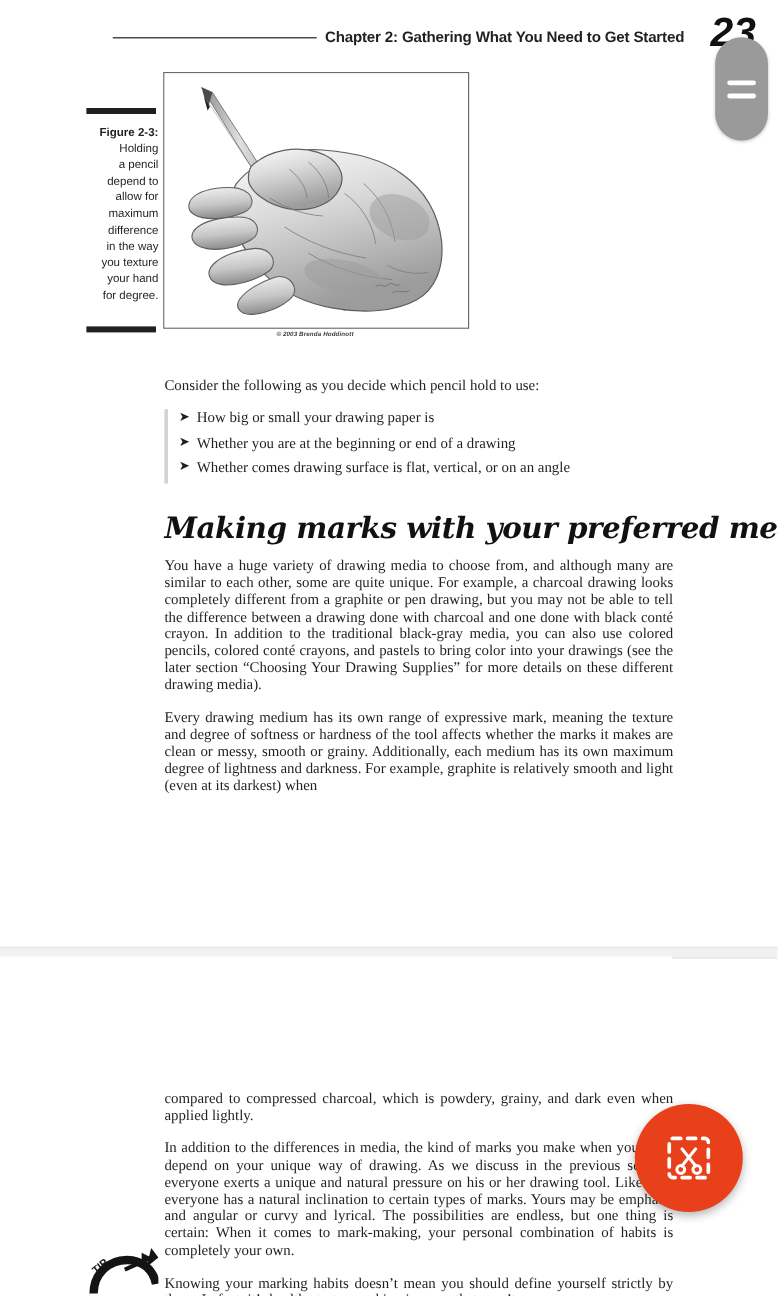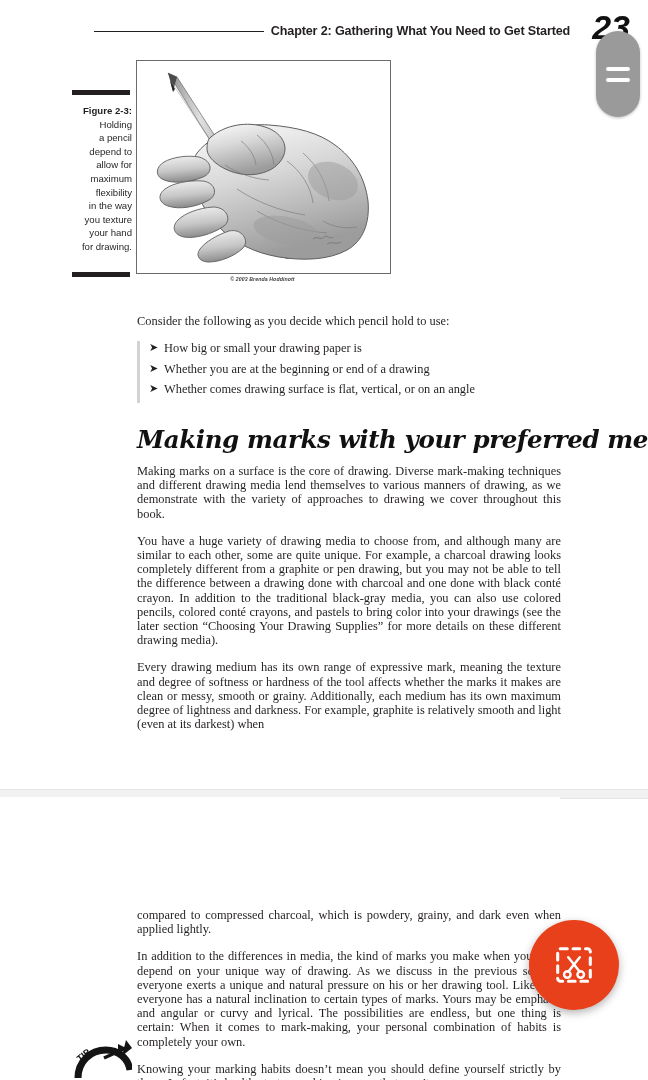--- a/index.html
+++ b/index.html
@@ -260,25 +260,25 @@
     <div class="cap-rule cap-rule-top"></div>
     <div class="cap-rule cap-rule-bot"></div>
 
     <div class="fig-caption">
       <span class="fig-num">Figure 2-3:</span><br>
       <span>Holding</span><br>
       <span>a pencil</span><br>
       <span>depend to</span><br>
       <span>allow for</span><br>
       <span>maximum</span><br>
-      <span>flexibility</span><br>
+      <span>difference</span><br>
       <span>in the way</span><br>
       <span>you texture</span><br>
       <span>your hand</span><br>
-      <span>for drawing.</span>
+      <span>for degree.</span>
     </div>
 
     <div class="fig-frame">
       <svg viewBox="0 0 253 212" width="253" height="212">
         <defs>
           <linearGradient id="skin" x1="0" y1="0" x2="0.35" y2="1">
             <stop offset="0%" stop-color="#fdfdfd"></stop>
             <stop offset="45%" stop-color="#d8d8d8"></stop>
             <stop offset="100%" stop-color="#9c9c9c"></stop>
           </linearGradient>
@@ -363,21 +363,20 @@
     </div>
     <div class="bullet-row">
       <span class="bullet-mark">➤</span>
       <span>Whether comes drawing surface is flat, vertical, or on an angle</span>
     </div>
   </div>
 
   <div class="sec-heading">Making marks with your preferred medium</div>
 
   <div class="body-col" id="p23-text">
-    <p class="body">Making marks on a surface is the core of drawing. Diverse mark-making techniques and different drawing media lend themselves to various manners of drawing, as we demonstrate with the variety of approaches to drawing we cover throughout this book.</p>
     <p class="body">You have a huge variety of drawing media to choose from, and although many are similar to each other, some are quite unique. For example, a charcoal drawing looks completely different from a graphite or pen drawing, but you may not be able to tell the difference between a drawing done with charcoal and one done with black conté crayon. In addition to the traditional black-gray media, you can also use colored pencils, colored conté crayons, and pastels to bring color into your drawings (see the later section “Choosing Your Drawing Supplies” for more details on these different drawing media).</p>
     <p class="body">Every drawing medium has its own range of expressive mark, meaning the texture and degree of softness or hardness of the tool affects whether the marks it makes are clean or messy, smooth or grainy. Additionally, each medium has its own maximum degree of lightness and darkness. For example, graphite is relatively smooth and light (even at its darkest) when</p>
   </div>
 </div>
 
 <div class="page-gap"></div>
 
 <div class="page" id="page-24">
 
   <div class="body-col" style="top:111px;">

